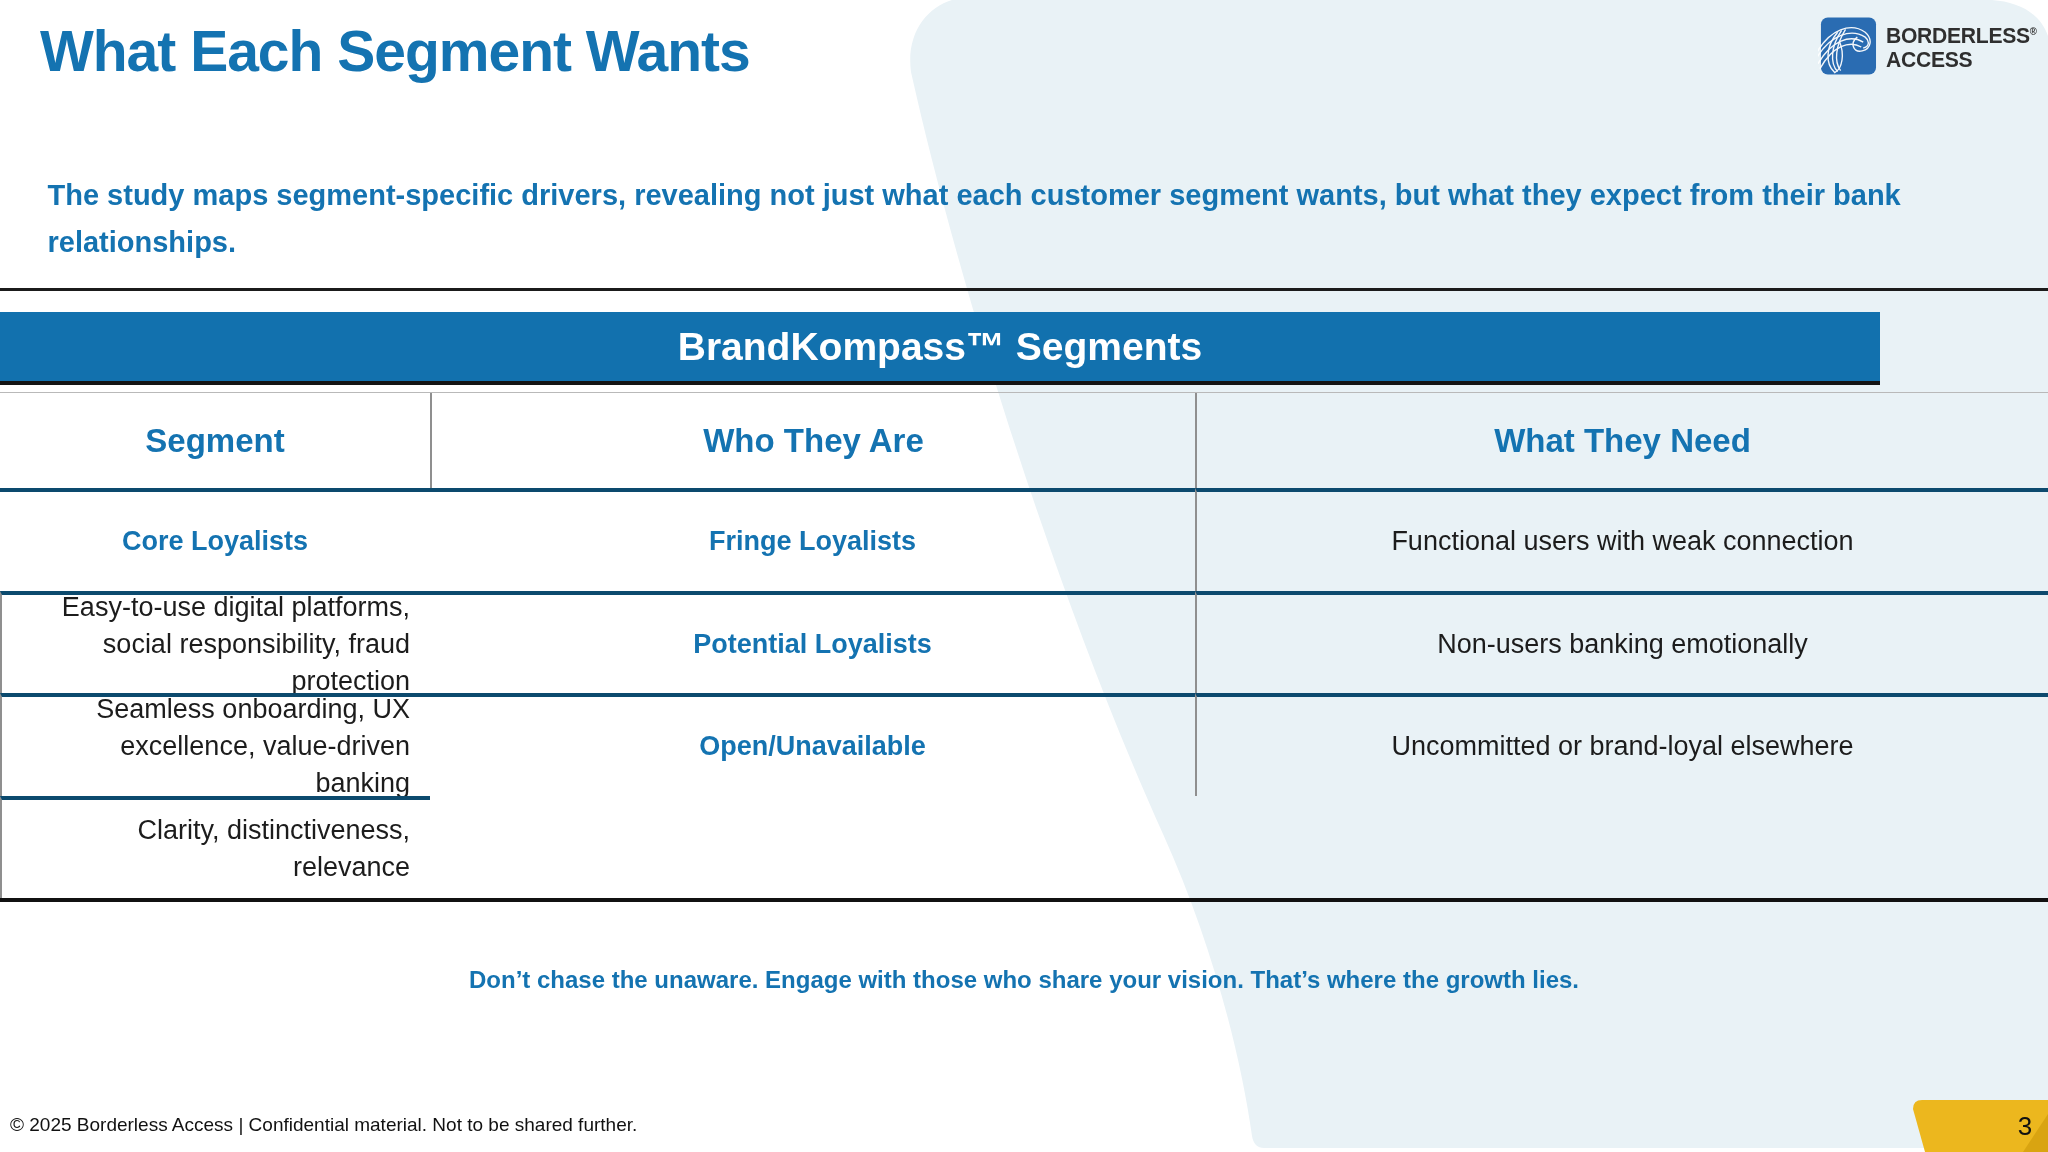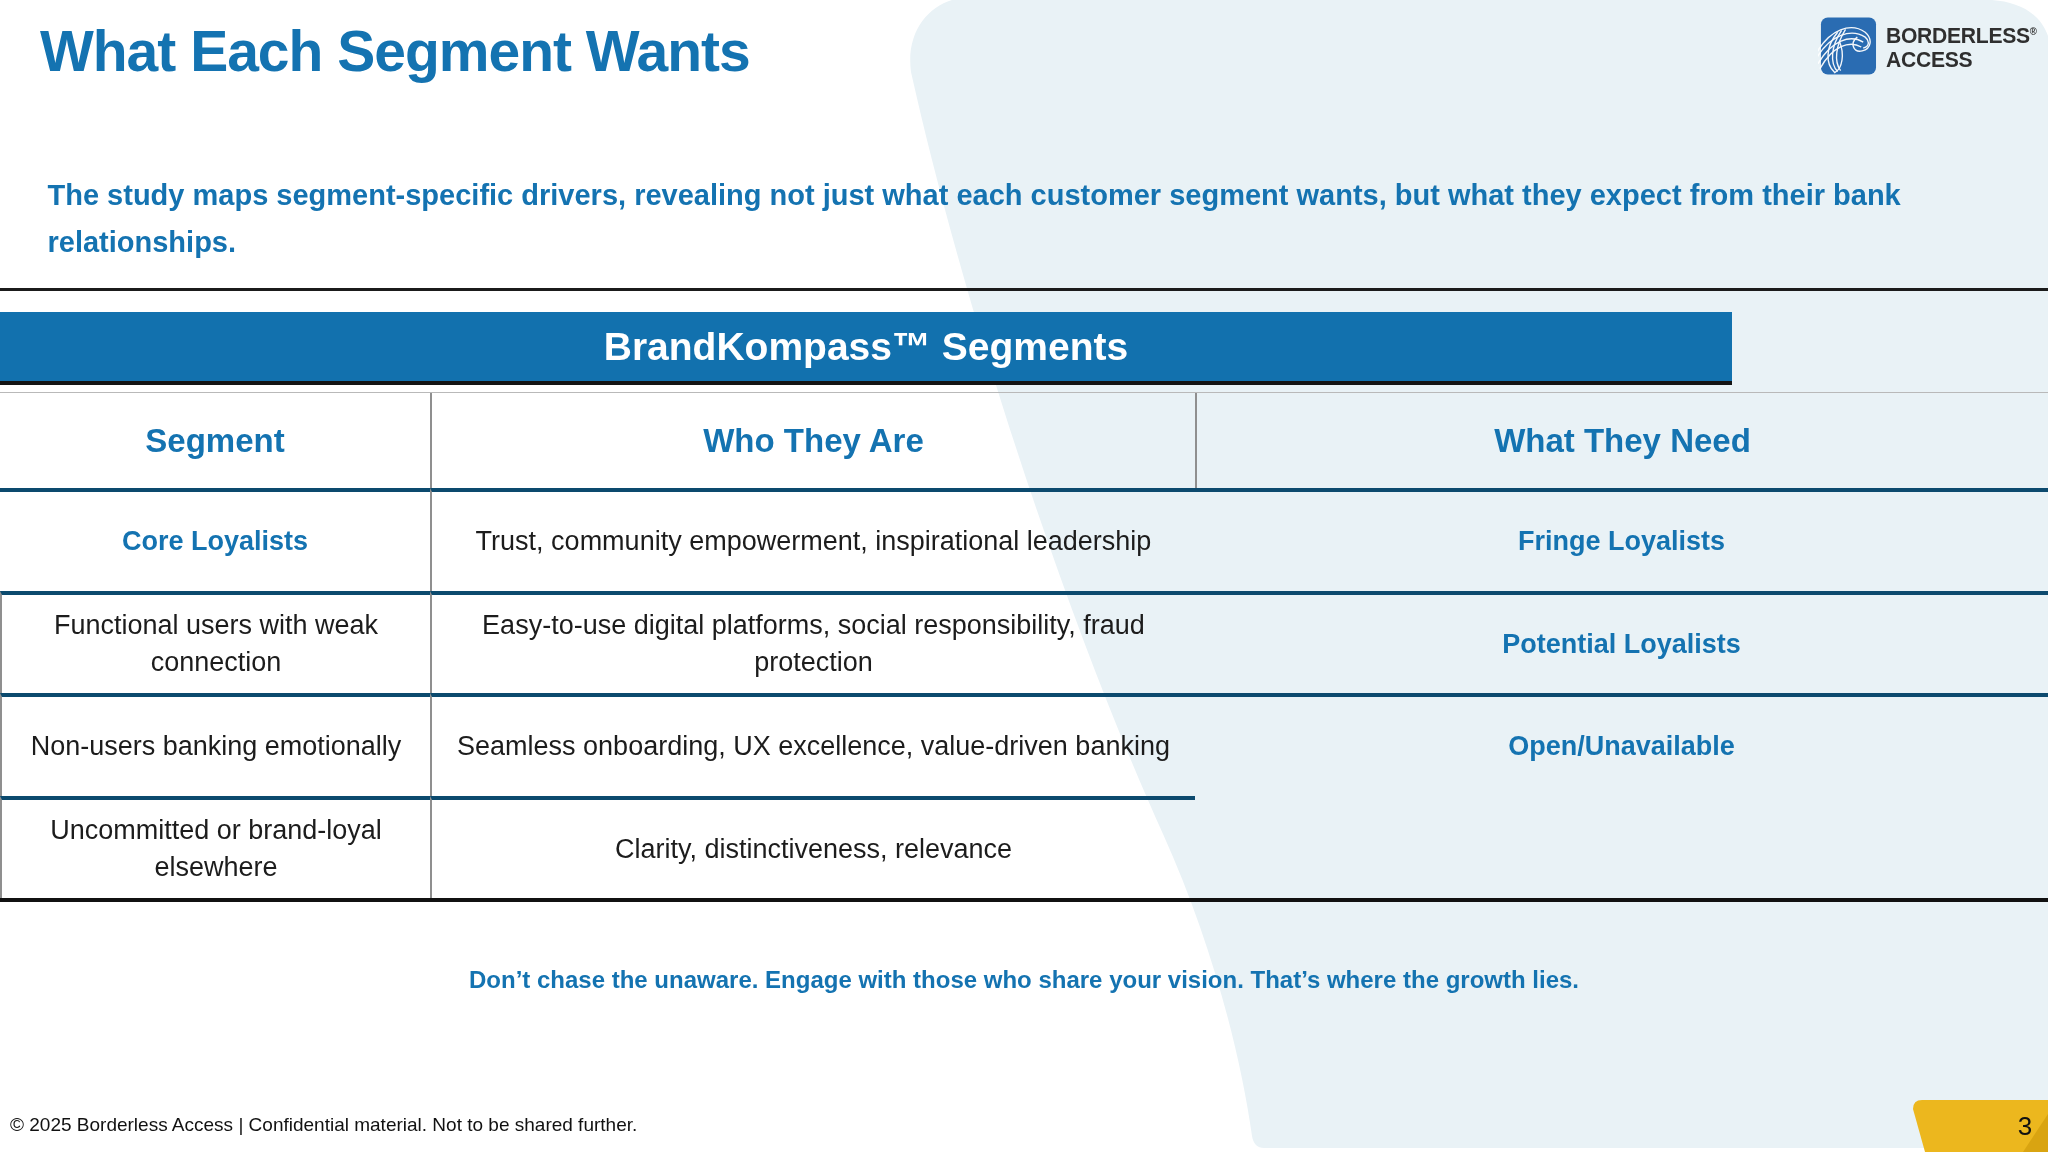--- a/index.html
+++ b/index.html
@@ -23,33 +23,33 @@
 
   .subtitle{
     left:0;top:172px;width:2025px;
     font-size:29px;font-weight:bold;color:#1473b1;line-height:47px;
   }
   .subtitle-inner{max-width:1930px;margin:0 auto;}
 
   .top-rule{left:0;top:288px;width:2048px;height:3px;background:#1b1b1b;}
 
   .banner{
-    left:0;top:312px;width:1732px;height:69px;background:#1271ae;
+    left:0;top:312px;width:1880px;height:69px;background:#1271ae;
     border-bottom:4px solid #141414;display:flex;align-items:center;justify-content:center;
     color:#ffffff;font-size:39px;font-weight:bold;
   }
 
   .seg-table{
     left:0;top:392px;width:2048px;display:grid;
     grid-template-columns:430px 765px 853px;
     grid-template-rows:95px 103px 102px 103px 102px;
     border-top:1px solid #b9b9b9;border-bottom:4px solid #111111;
   }
   .cell{
-    display:flex;align-items:center;justify-content:center;text-align:center;
+    display:flex;align-items:center;justify-content:center;text-align:right;
     font-size:27px;color:#1c1c1c;padding:0 20px;line-height:37px;
   }
   .cell.col2,.cell.col3{border-left:2px solid #8f8f8f;}
   .cell.body-row{border-top:4px solid #0c4a6e;}
   .cell.head{font-size:33px;font-weight:bold;color:#1473b1;}
   .cell.segname{font-size:27px;font-weight:bold;color:#1473b1;}
 
   .callout{
     left:0;top:966px;width:2048px;text-align:center;
     font-size:24px;font-weight:bold;color:#1473b1;
@@ -106,21 +106,20 @@
   <span>BrandKompass™ Segments</span>
 </div>
 
 <div class="layer seg-table">
 
   <div class="cell head col1">Segment</div>
   <div class="cell head col2">Who They Are</div>
   <div class="cell head col3">What They Need</div>
 
   <div class="cell segname col1 body-row">Core Loyalists</div>
-  <div class="cell col3 body-row">Trust, community empowerment, inspirational leadership</div>
 
   <div class="cell segname col1 body-row">Fringe Loyalists</div>
   <div class="cell col2 body-row">Functional users with weak connection</div>
   <div class="cell col3 body-row">Easy-to-use digital platforms, social responsibility, fraud protection</div>
 
   <div class="cell segname col1 body-row">Potential Loyalists</div>
   <div class="cell col2 body-row">Non-users banking emotionally</div>
   <div class="cell col3 body-row">Seamless onboarding, UX excellence, value-driven banking</div>
 
   <div class="cell segname col1 body-row">Open/Unavailable</div>

